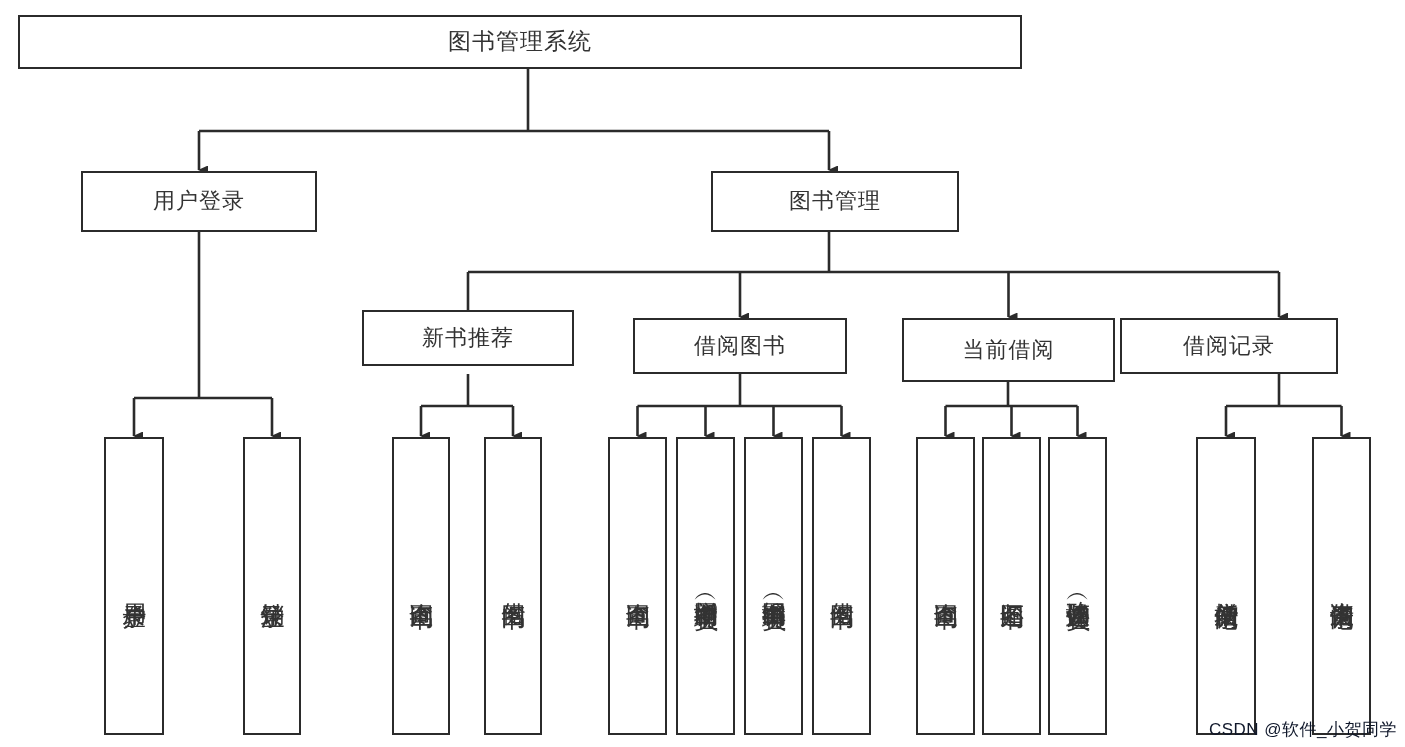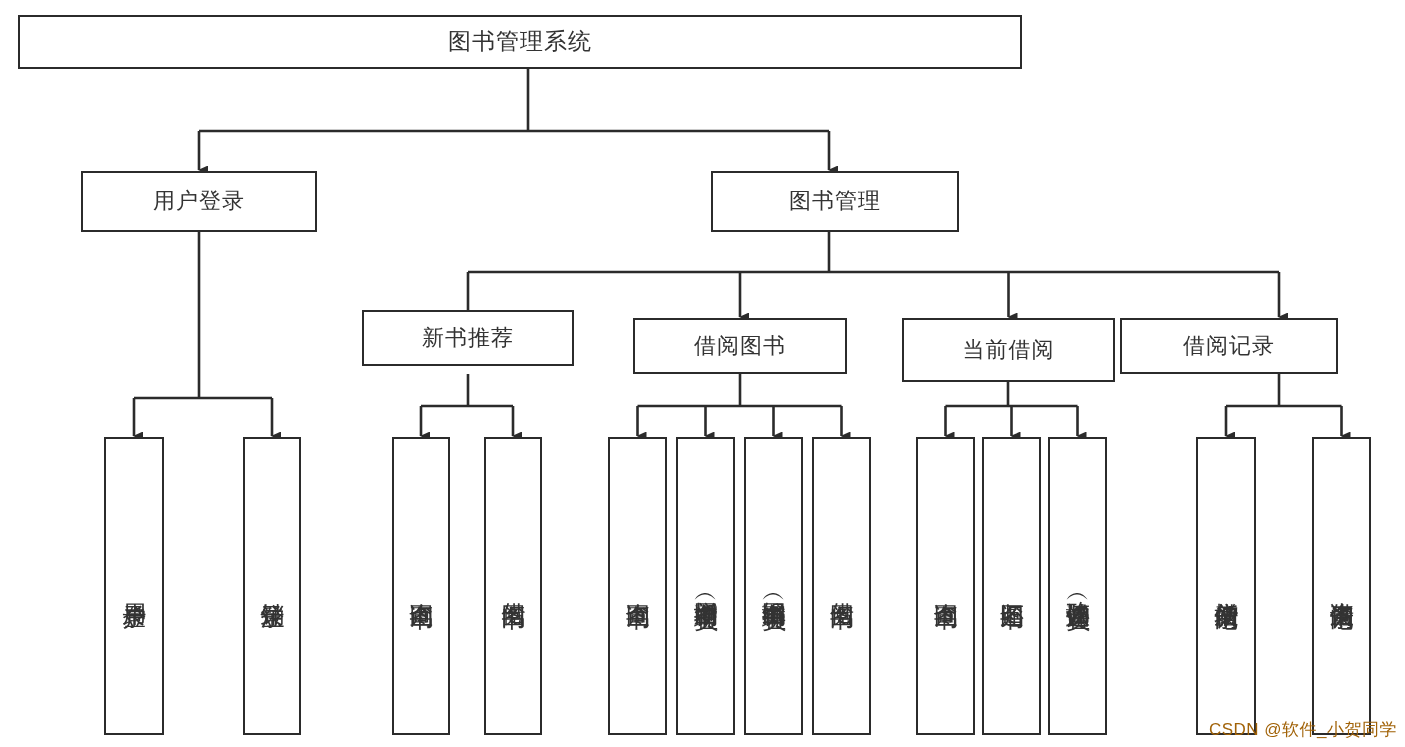--- a/index.html
+++ b/index.html
@@ -65,21 +65,21 @@
   }
   .node.vertical.narrow .label {
     font-size: 24px;
     letter-spacing: 1px;
   }
   .watermark {
     position: absolute;
     right: 8px;
     bottom: 6px;
     font-size: 17px;
-    color: #a16207;
+    color: #0f172a;
     letter-spacing: 0.5px;
     white-space: nowrap;
     font-family: "Liberation Sans", "DejaVu Sans", sans-serif;
   }
 </style>
 </head>
 <body>
 
 <div id="diagram-root">
 

